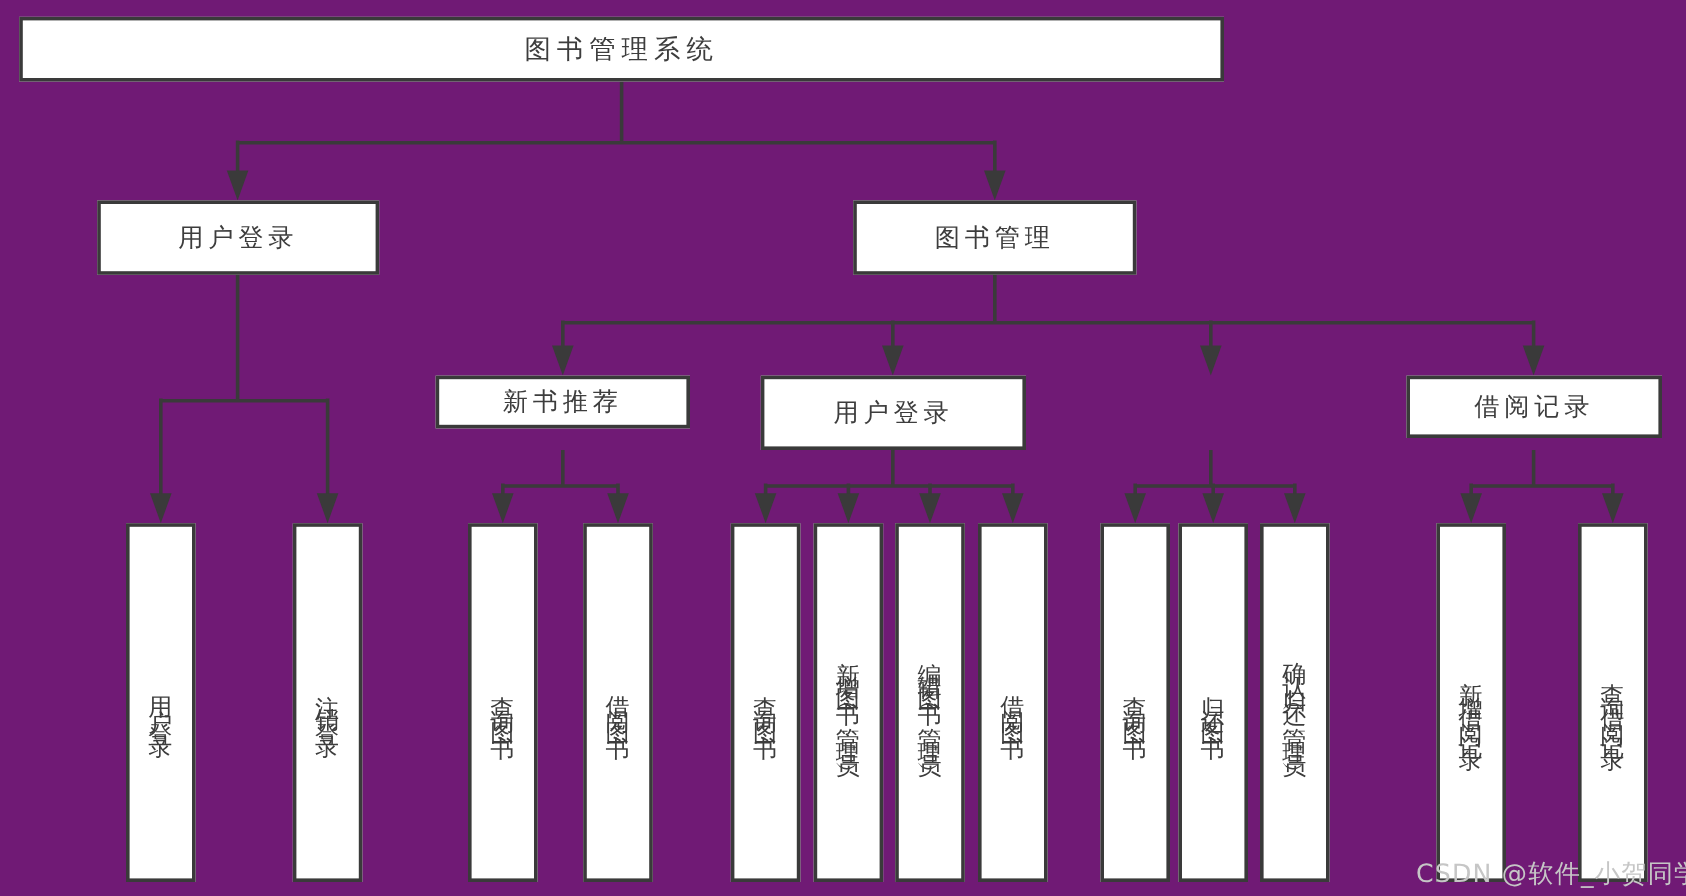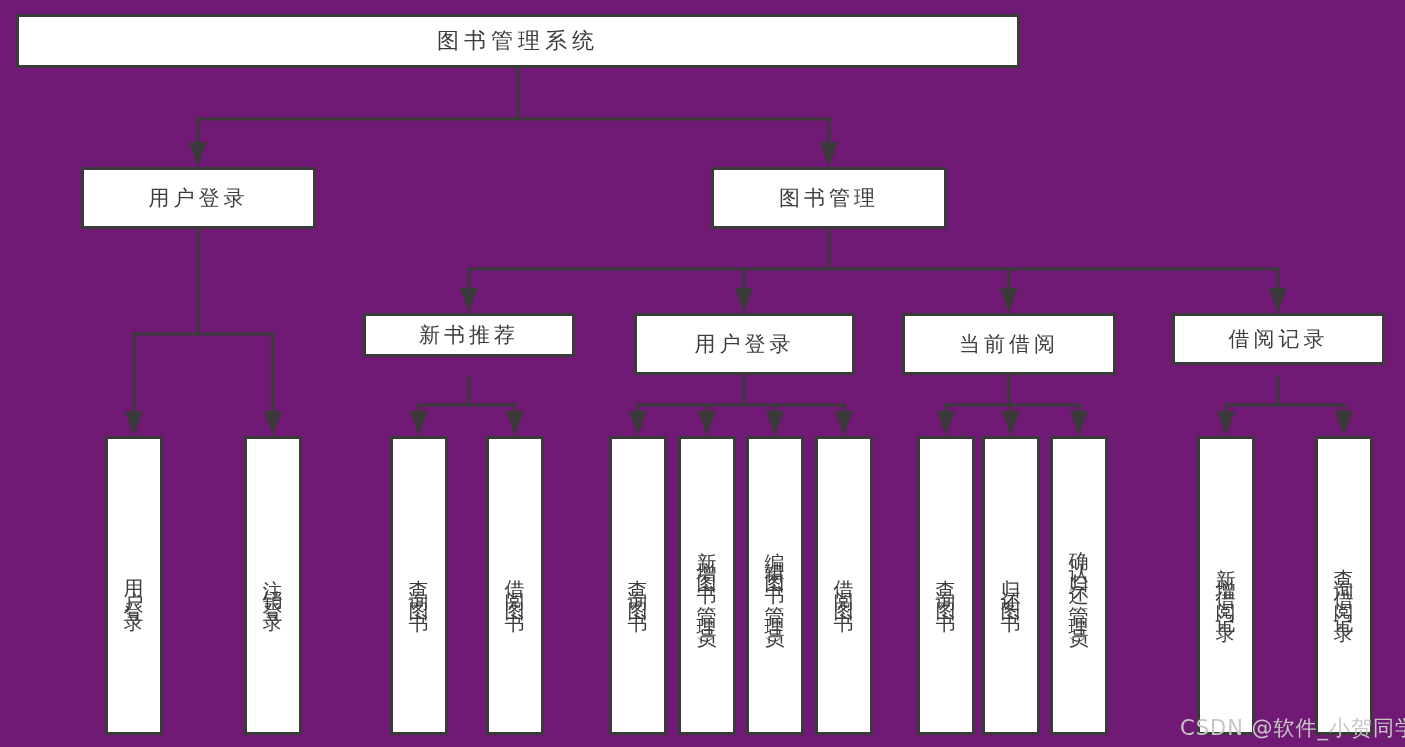--- a/index.html
+++ b/index.html
@@ -109,23 +109,20 @@
   <div class="box branch" style="left:711px;top:167px;width:236px;height:62px">
     <span>图书管理</span>
   </div>
 
   <div class="box branch" style="left:363px;top:313px;width:212px;height:44px">
     <span>新书推荐</span>
   </div>
   <div class="box branch" style="left:634px;top:313px;width:221px;height:62px">
     <span>用户登录</span>
   </div>
-  <div class="box branch" style="left:902px;top:313px;width:214px;height:62px">
-    <span>当前借阅</span>
-  </div>
   <div class="box branch" style="left:1172px;top:313px;width:213px;height:52px">
     <span>借阅记录</span>
   </div>
 
   <div class="box leaf" style="left:105px;top:436px;width:58px;height:299px">
     <span>用户登录</span>
   </div>
   <div class="box leaf" style="left:244px;top:436px;width:58px;height:299px">
     <span>注销登录</span>
   </div>

